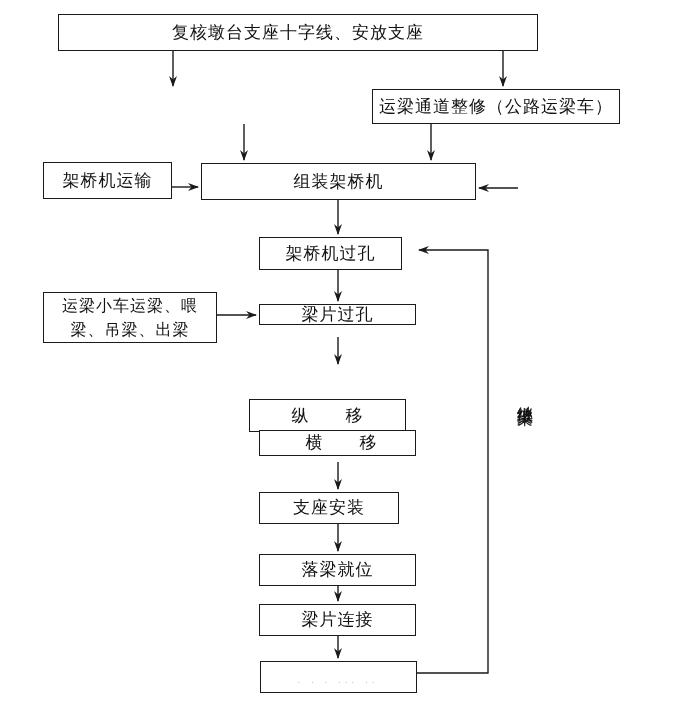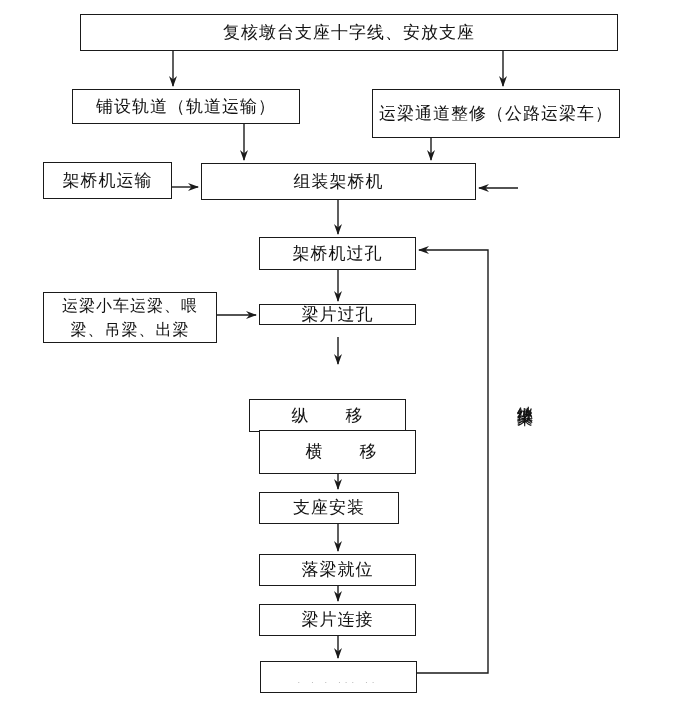--- a/index.html
+++ b/index.html
@@ -20,31 +20,31 @@
     justify-content:center;
     text-align:center;
     font-size:17px;
     letter-spacing:1px;
     line-height:24px;
     box-sizing:border-box;
     white-space:pre-line;
     z-index:2;
   }
   
-  #n-recheck   {left:80px;  top:14px;  width:538px; height:37px;}
+  #n-recheck   {left:58px;  top:14px;  width:480px; height:37px;}
   #n-track     {left:72px;  top:89px;  width:228px; height:35px;}
-  #n-road      {left:372px; top:89px;  width:248px; height:49px;}
+  #n-road      {left:372px; top:89px;  width:248px; height:35px;}
   #n-mtrans    {left:43px;  top:162px; width:129px; height:37px;}
   #n-assemble  {left:201px; top:163px; width:275px; height:37px;}
   #n-accept    {left:518px; top:163px; width:115px; height:37px;}
-  #n-mpass     {left:259px; top:237px; width:157px; height:33px;}
+  #n-mpass     {left:259px; top:237px; width:143px; height:33px;}
   #n-trolley   {left:43px;  top:292px; width:174px; height:51px; font-size:16px; line-height:24px;font-family:Liberation Serif, serif;}
   #n-bpass     {left:259px; top:304px; width:157px; height:21px;}
   #n-long      {left:249px; top:367px; width:157px; height:33px;margin-top:32px;}
-  #n-trans     {left:259px; top:430px; width:157px; height:44px;padding-left:8px;}
+  #n-trans     {left:259px; top:430px; width:157px; height:26px;padding-left:8px;}
   #n-bearing   {left:259px; top:492px; width:140px; height:32px;}
   #n-lower     {left:259px; top:554px; width:157px; height:32px;}
   #n-connect   {left:259px; top:604px; width:157px; height:32px;}
   #n-final     {left:260px; top:661px; width:157px; height:32px;}
   #n-final .faded{
     color:#8a8a8a;
     font-size:7px;
     letter-spacing:5px;
     margin-top:12px;
     line-height:7px;
@@ -86,21 +86,20 @@
       <path d="M338,462 L338,489" marker-end="url(#arr)"></path>
       <path d="M338,524 L338,551" marker-end="url(#arr)"></path>
       <path d="M338,586 L338,601" marker-end="url(#arr)"></path>
       <path d="M338,636 L338,658" marker-end="url(#arr)"></path>
       <path d="M417,673 L488,673 L488,250 L419,250" marker-end="url(#arr)"></path>
     </g>
   </svg>
 
   <div class="box" id="n-recheck">复核墩台支座十字线、安放支座</div>
 
-  <div class="box" id="n-track">铺设轨道（轨道运输）</div>
 
   <div class="box" id="n-road">运梁通道整修（公路运梁车）</div>
 
   <div class="box" id="n-mtrans">架桥机运输</div>
 
   <div class="box" id="n-assemble">组装架桥机</div>
 
 
   <div class="box" id="n-mpass">架桥机过孔</div>
 

